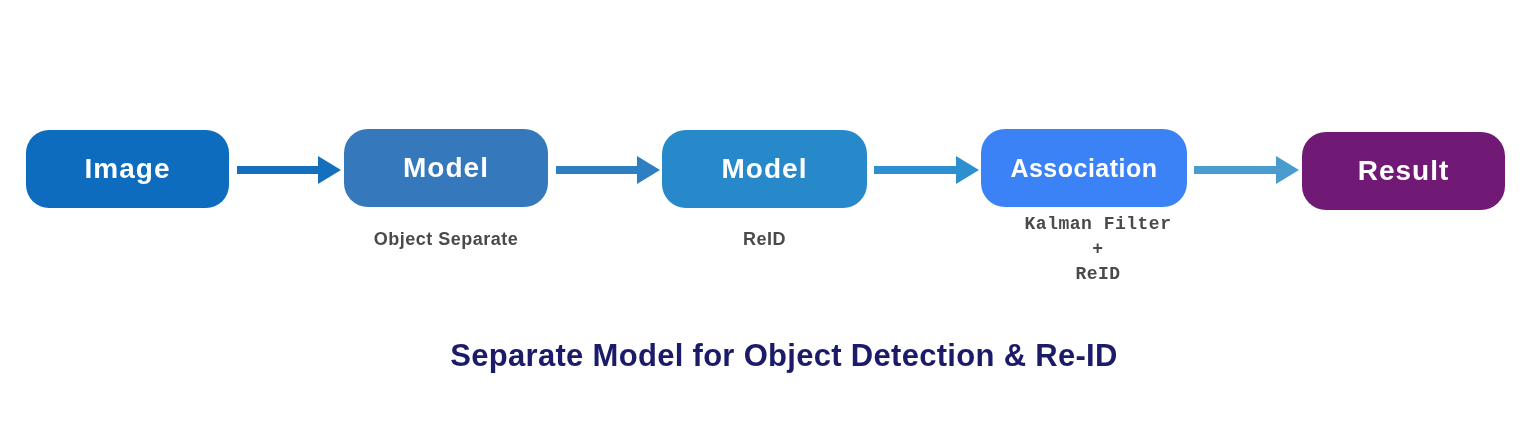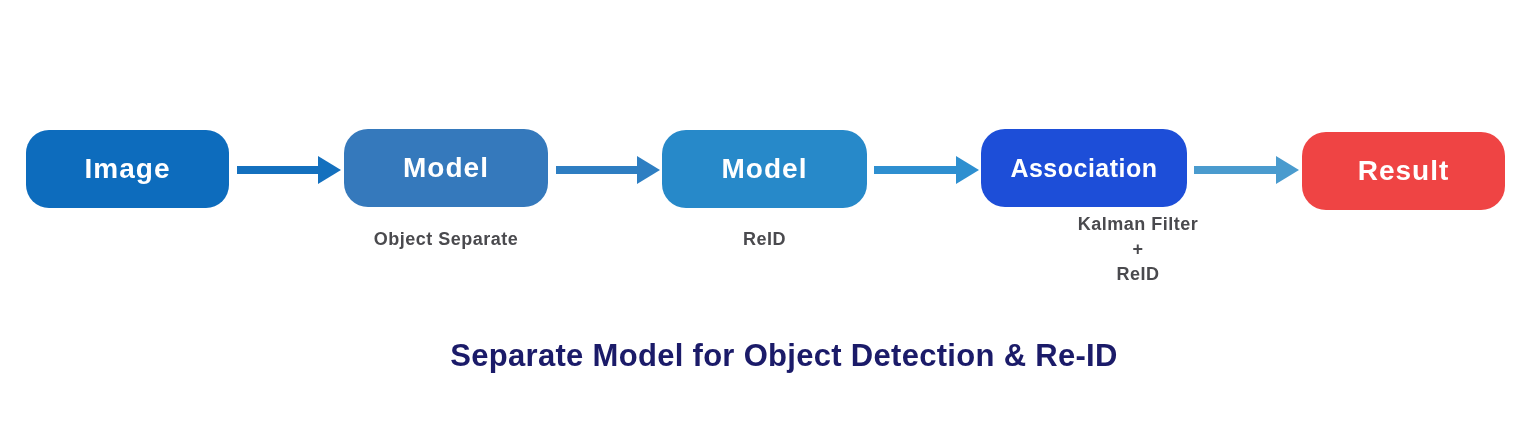--- a/index.html
+++ b/index.html
@@ -36,21 +36,21 @@
   
   .sublabel {
     position: absolute;
     font-weight: bold;
     font-size: 18px;
     letter-spacing: 0.5px;
     text-align: center;
   }
   .s1 { left: 344px; top: 229px; width: 204px; }
   .s2 { left: 662px; top: 229px; width: 205px; }
-  .s3 { left: 1035px; top: 212px; width: 206px; line-height: 25px; }
+  .s3 { left: 995px; top: 212px; width: 206px; line-height: 25px; font-family: Liberation Mono, monospace; }
   .s3 .line { display: block; }
   
   .arrow { position: absolute; top: 156px; height: 28px; }
   .a1 { left: 237px;  width: 104px; }
   .a2 { left: 556px;  width: 104px; }
   .a3 { left: 874px;  width: 105px; }
   .a4 { left: 1194px; width: 105px; }
   .shaft {
     position: absolute;
     left: 0; right: 21px; top: 10px;
@@ -84,25 +84,25 @@
   </div>
 
   <div class="node n1" style="background-color: rgb(53, 121, 188);">
     <span>Model</span>
   </div>
 
   <div class="node n2" style="background-color: rgb(39, 137, 201);">
     <span>Model</span>
   </div>
 
-  <div class="node n3" style="background-color: #1d4ed8;">
+  <div class="node n3" style="background-color: #3b82f6;">
     <span>Association</span>
   </div>
 
-  <div class="node n4" style="background-color: #ef4444;">
+  <div class="node n4" style="background-color: #701a75;">
     <span>Result</span>
   </div>
 
   <div class="sublabel s1" style="color: rgb(74, 74, 78);">Object Separate</div>
 
   <div class="sublabel s2" style="color: rgb(74, 74, 78);">ReID</div>
 
   <div class="sublabel s3" style="color: rgb(74, 74, 78);">
     <span class="line">Kalman Filter</span>
     <span class="line">+</span>

